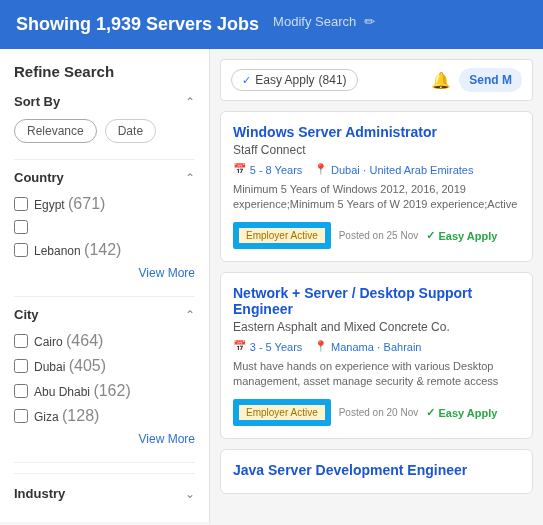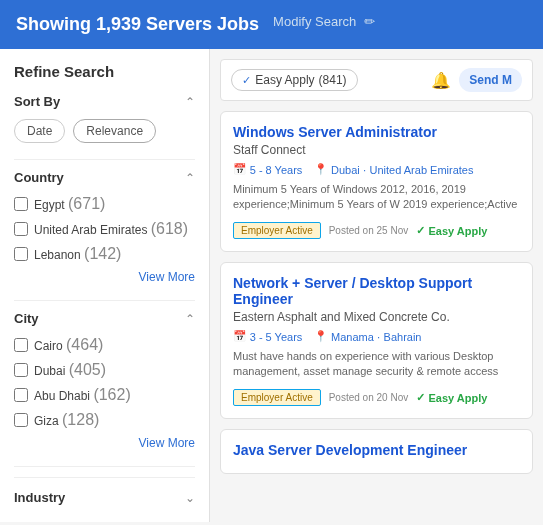--- a/index.html
+++ b/index.html
@@ -105,21 +105,21 @@
 
     .job-meta { display: flex; align-items: center; gap: 12px; font-size: 11px; color: #2e6fd4; margin-bottom: 6px; }
     .meta-item { display: flex; align-items: center; gap: 3px; }
     .meta-icon { font-size: 11px; color: #2e6fd4; }
 
     .job-desc { font-size: 11px; color: #666; line-height: 1.4; margin-bottom: 8px; overflow: hidden; max-height: 32px; }
 
     .job-footer { display: flex; align-items: center; gap: 8px; }
     .employer-badge {
       background: #fff3cd;
-      border: 1px solid #0ea5e9;
+      border: 6px solid #0ea5e9;
       color: #a07000;
       border-radius: 2px;
       padding: 2px 7px;
       font-size: 10px;
     }
     .posted-date { font-size: 10px; color: #888; }
     .easy-apply-btn { display: flex; align-items: center; gap: 3px; color: #28a745; font-size: 11px; font-weight: bold; }
     .easy-apply-btn .check { color: #28a745; }
 
     
@@ -153,39 +153,38 @@
 
   <div class="sidebar">
     <div class="sidebar-title">Refine Search</div>
 
     <div class="section">
       <div class="section-header">
         <span class="section-label">Sort By</span>
         <span class="chevron-icon">⌃</span>
       </div>
       <div class="sort-buttons">
+        <button class="sort-btn active">Relevance</button>
         <button class="sort-btn">Date</button>
-        <button class="sort-btn active">Relevance</button>
       </div>
     </div>
 
     <hr class="divider">
 
     <div class="section">
       <div class="section-header">
         <span class="section-label">Country</span>
         <span class="chevron-icon">⌃</span>
       </div>
       <div class="checkbox-item">
         <input type="checkbox" style="">
         <span class="checkbox-label">Egypt <span class="checkbox-count">(671)</span></span>
       </div>
       <div class="checkbox-item">
         <input type="checkbox" style="">
-        <span class="checkbox-label">United Arab Emirates <span class="checkbox-count">(618)</span></span>
       </div>
       <div class="checkbox-item">
         <input type="checkbox" style="">
         <span class="checkbox-label">Lebanon <span class="checkbox-count">(142)</span></span>
       </div>
       <a class="view-more">View More</a>
     </div>
 
     <hr class="divider">
 

